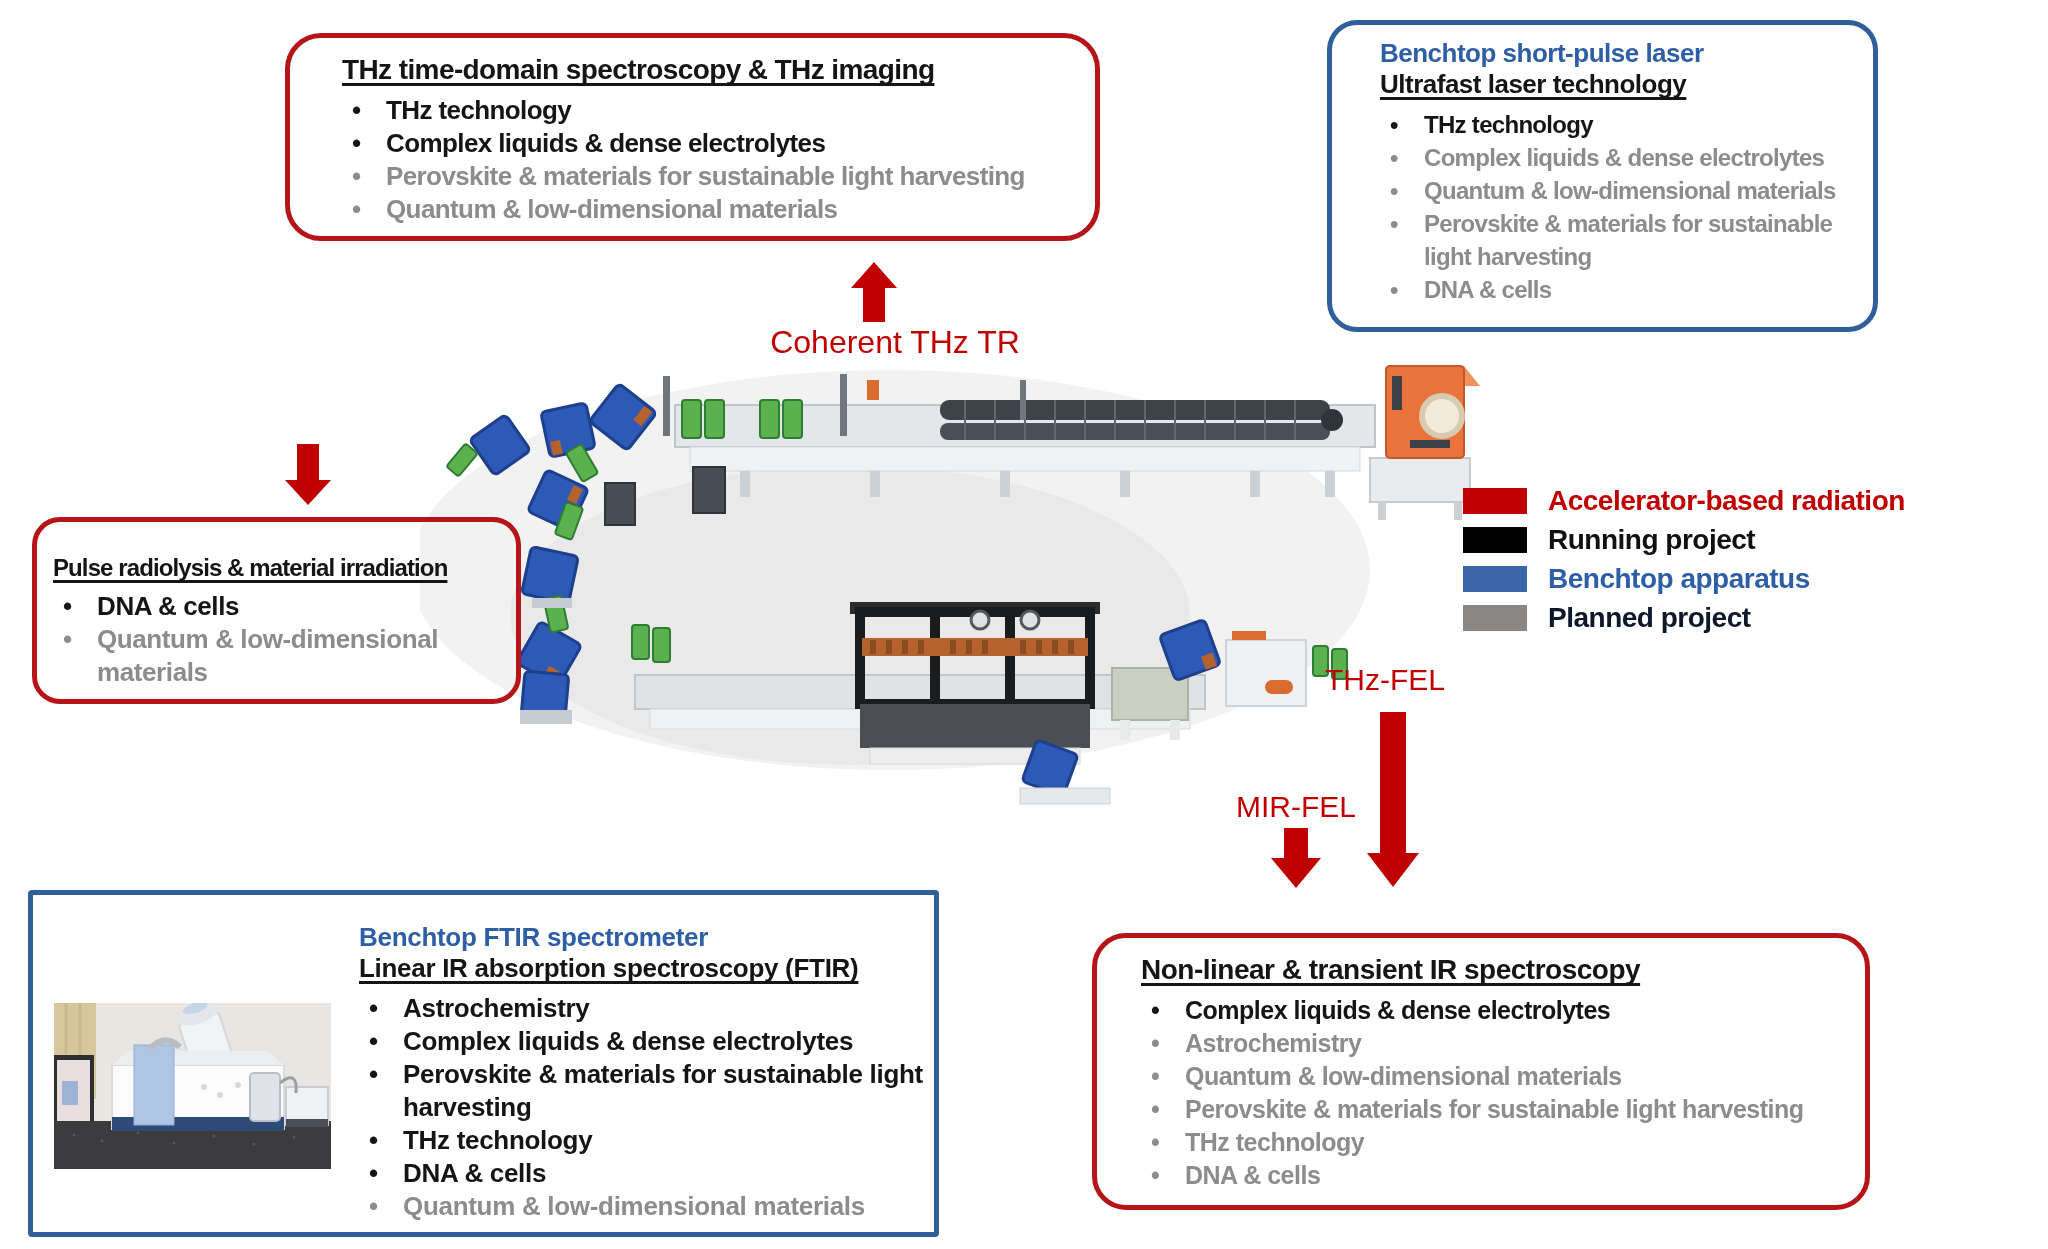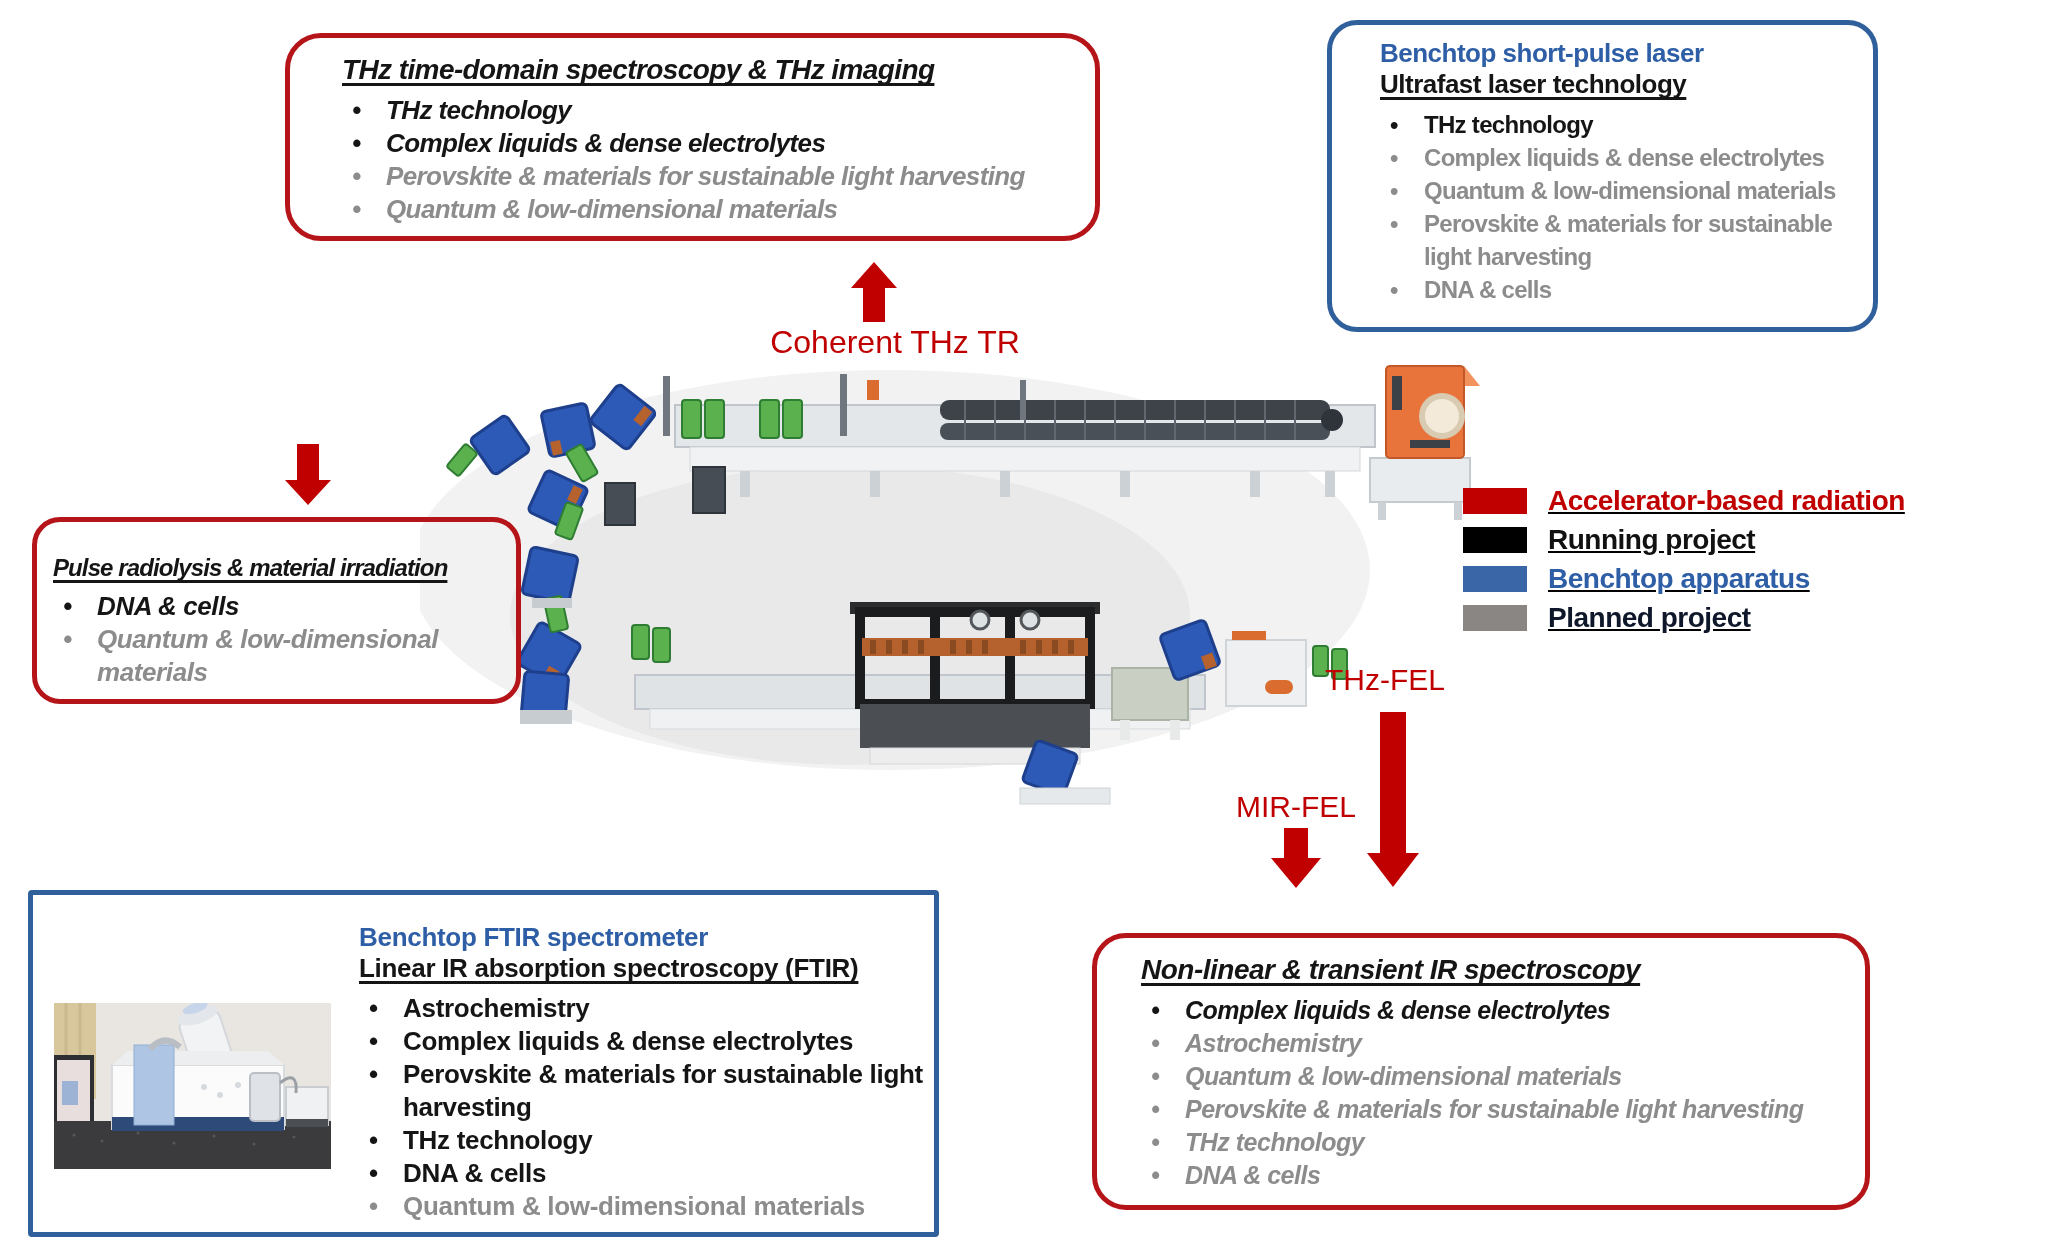--- a/index.html
+++ b/index.html
@@ -4,21 +4,21 @@
 <style>
   * { box-sizing: border-box; margin: 0; padding: 0; }
   html,body { background:#ffffff; }
   #page {
     position: relative; width: 2048px; height: 1249px;
     background:#ffffff; overflow: hidden;
     font-family: "Liberation Sans", sans-serif;
   }
   
   .box { position:absolute; background:transparent; border-radius:36px; }
-  .box.red-box  { border:5px solid #b51419;font-style:italic; }
+  .box.red-box  { border:5px solid #b51419; }
   .box.blue-box { border:5px solid #30609c; }
   .box-title {
     font-weight:bold; color:#151515;
     text-decoration:underline; text-decoration-thickness:3px;
     text-underline-offset:4px; text-decoration-skip-ink:none;
     white-space:nowrap;
   }
   .blue-title { color:#2e5ea6; font-weight:bold; white-space:nowrap; }
   ul.items { list-style:none; margin-top:8px; }
   li.item {
@@ -82,21 +82,21 @@
   #arrow-short-pulsed { left:285px; top:444px; }
   #arrow-short-pulsed .stem { width:22px; height:36px; }
   #arrow-short-pulsed .head-down { border-left-width:23px; border-right-width:23px; border-top-width:25px; }
   #arrow-thz-fel { left:1367px; top:712px; }
   #arrow-thz-fel .stem { width:26px; height:141px; }
   #arrow-mir-fel { left:1271px; top:828px; }
   #arrow-mir-fel .stem { width:24px; height:30px; }
   #arrow-mir-fel .head-down { border-left-width:25px; border-right-width:25px; border-top-width:30px; }
 
   
-  #legend { position:absolute; left:1463px; top:488px;text-decoration:underline; }
+  #legend { position:absolute; left:1463px; top:488px; }
   .legend-row { display:flex; align-items:center; margin-bottom:13px; height:26px; }
   .legend-swatch { width:64px; height:26px; margin-right:21px; flex:0 0 auto; }
   .legend-label { font-size:28px; font-weight:bold; letter-spacing:-0.5px; white-space:nowrap; }
 
   
   #machine { position:absolute; left:420px; top:350px; width:1060px; height:460px; }
 </style>
 </head>
 <body>
 

